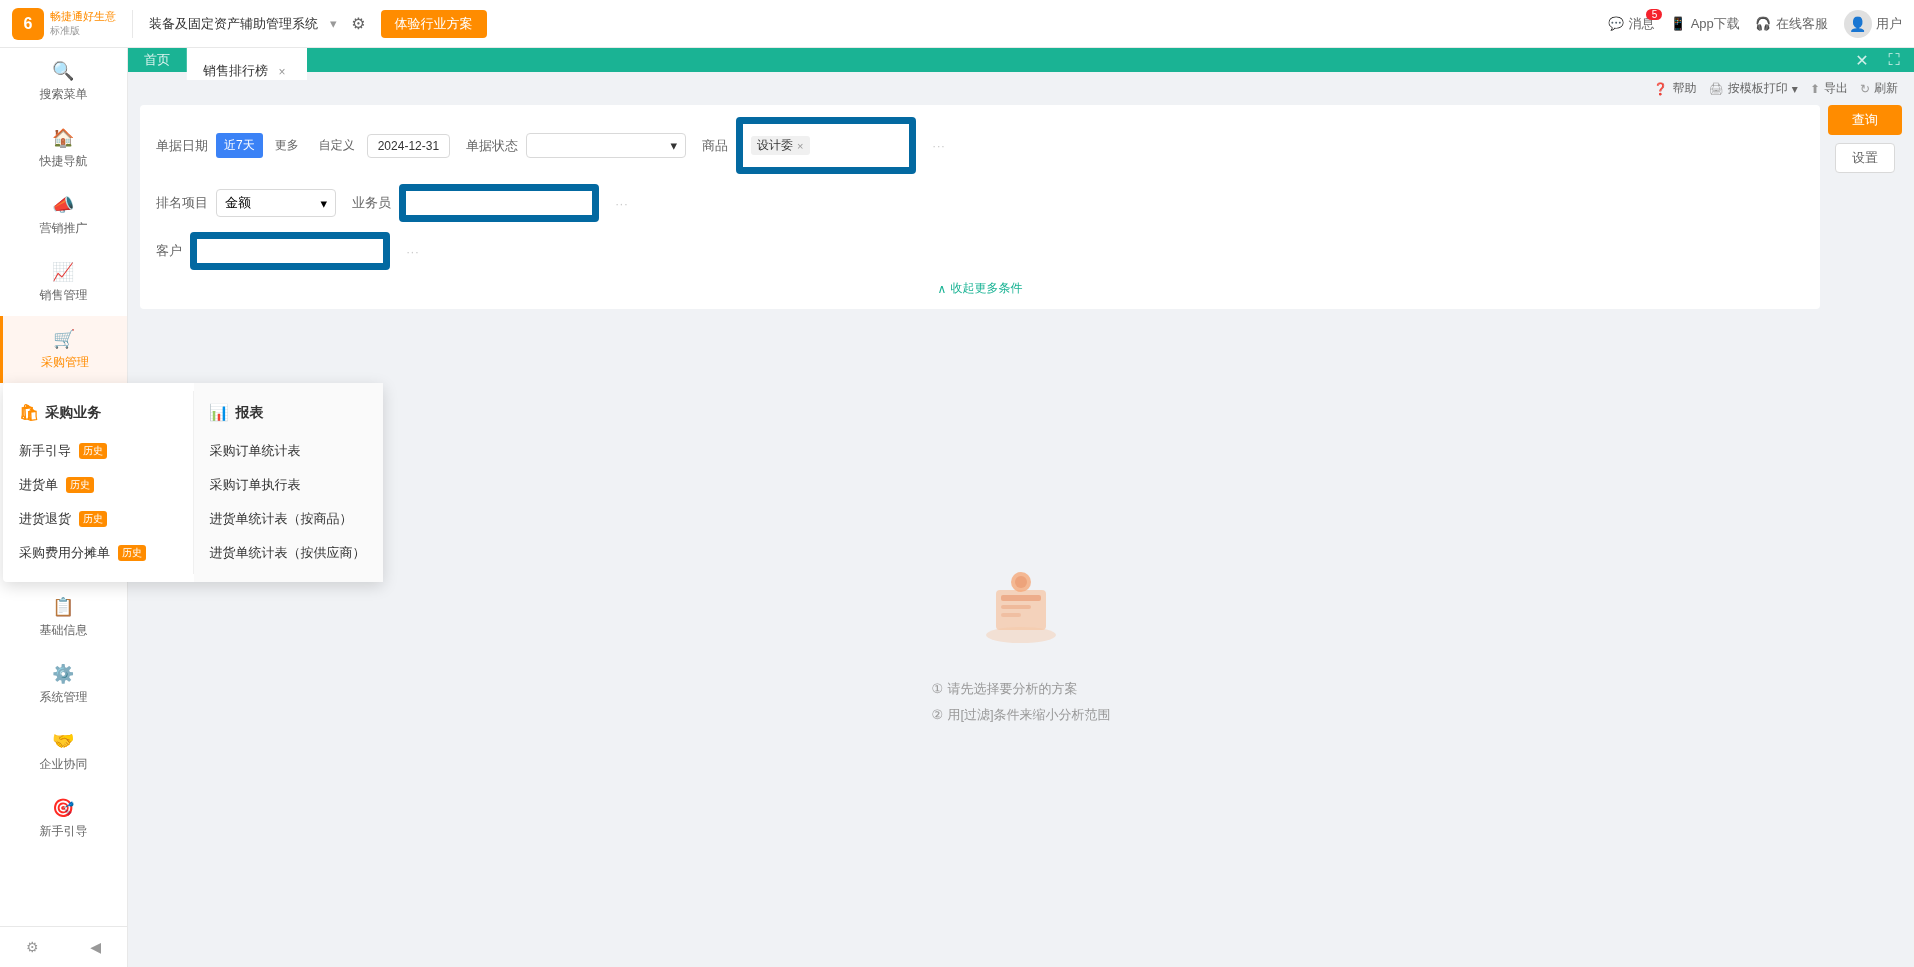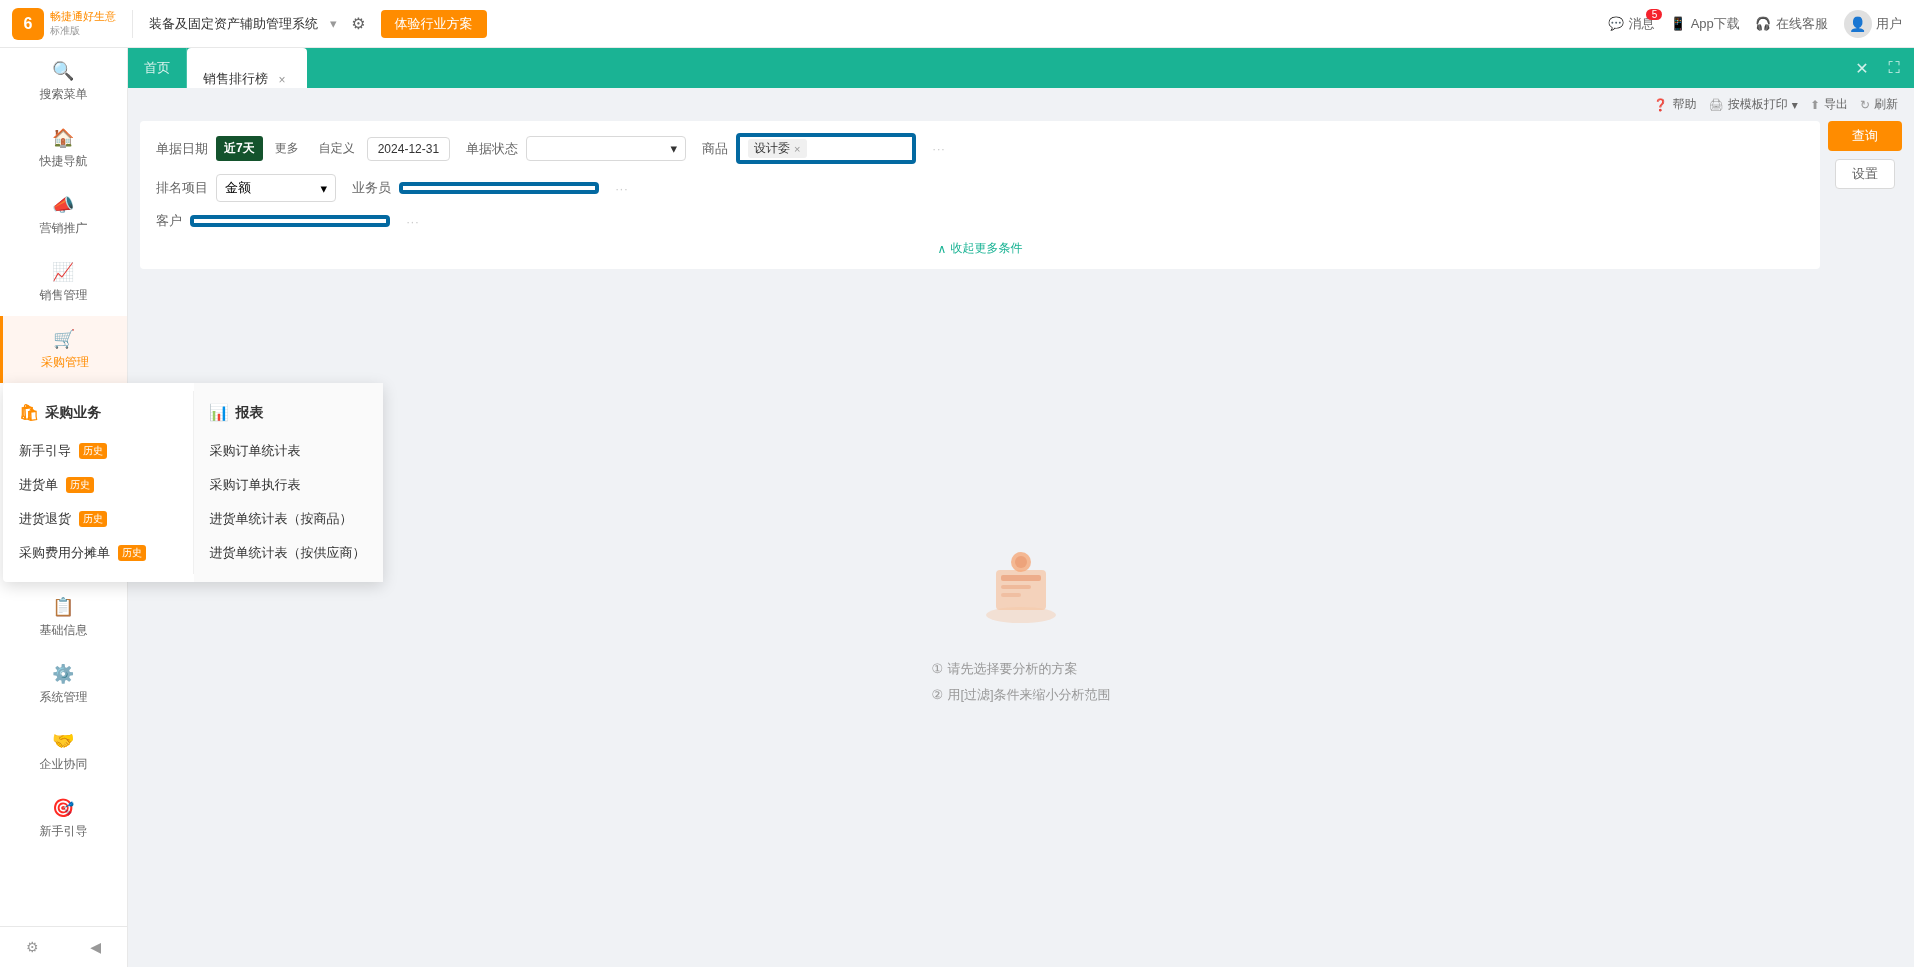--- a/index.html
+++ b/index.html
@@ -21,49 +21,49 @@
     .system-title { font-size: 13px; color: #333; }
     .title-dropdown { color: #999; margin-left: 4px; cursor: pointer; }
     .gear-btn { width: 28px; height: 28px; border: none; background: none; cursor: pointer; color: #666; font-size: 16px; }
     .industry-btn { background: #ff8c00; color: white; border: none; border-radius: 4px; padding: 5px 14px; font-size: 13px; cursor: pointer; }
     .top-right { margin-left: auto; display: flex; align-items: center; gap: 16px; }
     .top-right-item { display: flex; align-items: center; gap: 4px; color: #666; font-size: 13px; cursor: pointer; position: relative; }
     .badge { position: absolute; top: -6px; right: -8px; background: #f5222d; color: white; border-radius: 8px; font-size: 10px; padding: 0 4px; min-width: 16px; text-align: center; }
     .avatar { width: 28px; height: 28px; border-radius: 50%; background: #e0e0e0; display: flex; align-items: center; justify-content: center; color: #999; font-size: 14px; }
 
     
-    .tabs-bar { display: flex; align-items: center; background: #1ab394; height: 40px; flex-shrink: 0; position: relative; }
+    .tabs-bar { display: flex; align-items: center; background: #1ab394; height: 24px; flex-shrink: 0; position: relative; }
     .tab { display: flex; align-items: center; gap: 6px; padding: 0 16px; height: 40px; cursor: pointer; color: rgba(255,255,255,0.85); font-size: 13px; border-right: 1px solid rgba(255,255,255,0.2); }
     .tab.active { background: #fff; color: #333; border-radius: 4px 4px 0 0; position: relative; align-items: flex-end; }
     .tab-close { width: 16px; height: 16px; display: flex; align-items: center; justify-content: center; border-radius: 50%; color: #999; font-size: 12px; cursor: pointer; }
     .tabs-window-controls { margin-left: auto; display: flex; align-items: center; gap: 8px; padding-right: 8px; }
     .win-btn { width: 24px; height: 24px; border: none; background: none; color: rgba(255,255,255,0.8); cursor: pointer; font-size: 16px; }
 
     
     .sidebar-item { display: flex; flex-direction: column; align-items: center; justify-content: center; padding: 12px 0; cursor: pointer; color: #666; font-size: 12px; gap: 4px; border-bottom: none; }
     .sidebar-item.active { background: #fff5f0; color: #ff8c00; border-left: 3px solid #ff8c00; }
     .sidebar-icon { font-size: 18px; }
     .sidebar-bottom { margin-top: auto; display: flex; align-items: center; justify-content: space-around; padding: 12px 0; border-top: 1px solid #e8e8e8; }
     .sidebar-bottom-btn { background: none; border: none; cursor: pointer; color: #999; font-size: 14px; }
 
     
     .content-header { display: flex; align-items: center; justify-content: flex-end; padding: 8px 16px; background: #f0f2f5; gap: 12px; flex-shrink: 0; }
     .header-action { display: flex; align-items: center; gap: 4px; color: #666; cursor: pointer; font-size: 12px; }
     .header-action .icon { color: #999; }
     .filter-row { display: flex; align-items: center; gap: 16px; margin-bottom: 10px; }
     .filter-item { display: flex; align-items: center; gap: 8px; }
     .filter-label { color: #666; font-size: 13px; white-space: nowrap; }
-    .filter-input { border: 4px solid #0369a1; border-radius: 4px; padding: 2px 8px; font-size: 13px; color: #333; min-width: 180px; display: flex; align-items: flex-end; gap: 4px; }
+    .filter-input { border: 7px solid #0369a1; border-radius: 4px; padding: 12px 8px; font-size: 13px; color: #333; min-width: 180px; display: flex; align-items: flex-end; gap: 4px; }
     .filter-input .tag { background: #f0f0f0; border-radius: 3px; padding: 1px 6px; font-size: 12px; display: flex; align-items: center; gap: 4px; }
     .filter-input .tag-close { color: #999; cursor: pointer; font-size: 11px; }
     .filter-select { border: 1px solid #d9d9d9; border-radius: 4px; padding: 4px 8px; font-size: 13px; color: #333; min-width: 160px; display: flex; align-items: center; justify-content: space-between; cursor: pointer; }
     .filter-dots { color: #ccc; cursor: pointer; margin-left: 8px; }
     .date-filter { display: flex; align-items: center; gap: 4px; }
     .date-option { padding: 4px 8px; font-size: 12px; color: #666; cursor: pointer; border-radius: 3px; }
-    .date-option.active { background: #14532d; color: white; border-radius: 3px; font-weight: bold; }
+    .date-option.active { background: #3b82f6; color: white; border-radius: 3px; }
     .date-range { border: 1px solid #d9d9d9; border-radius: 4px; padding: 4px 10px; font-size: 12px; color: #333; cursor: pointer; }
     .collapse-btn { display: flex; align-items: center; justify-content: center; margin-top: 4px; color: #1ab394; cursor: pointer; font-size: 12px; gap: 4px; }
 
     
     .query-btn { background: #ff8c00; color: white; border: none; border-radius: 4px; padding: 6px 24px; font-size: 13px; cursor: pointer; text-align: center; }
     .settings-btn { border: 1px solid #d9d9d9; background: #fff; color: #666; border-radius: 4px; padding: 5px 16px; font-size: 13px; cursor: pointer; margin-top: 4px; display: block; }
 
     
     .empty-area { flex: 1; display: flex; flex-direction: column; align-items: center; justify-content: center; gap: 16px; }
     .empty-image { width: 100px; height: 100px; position: relative; }

